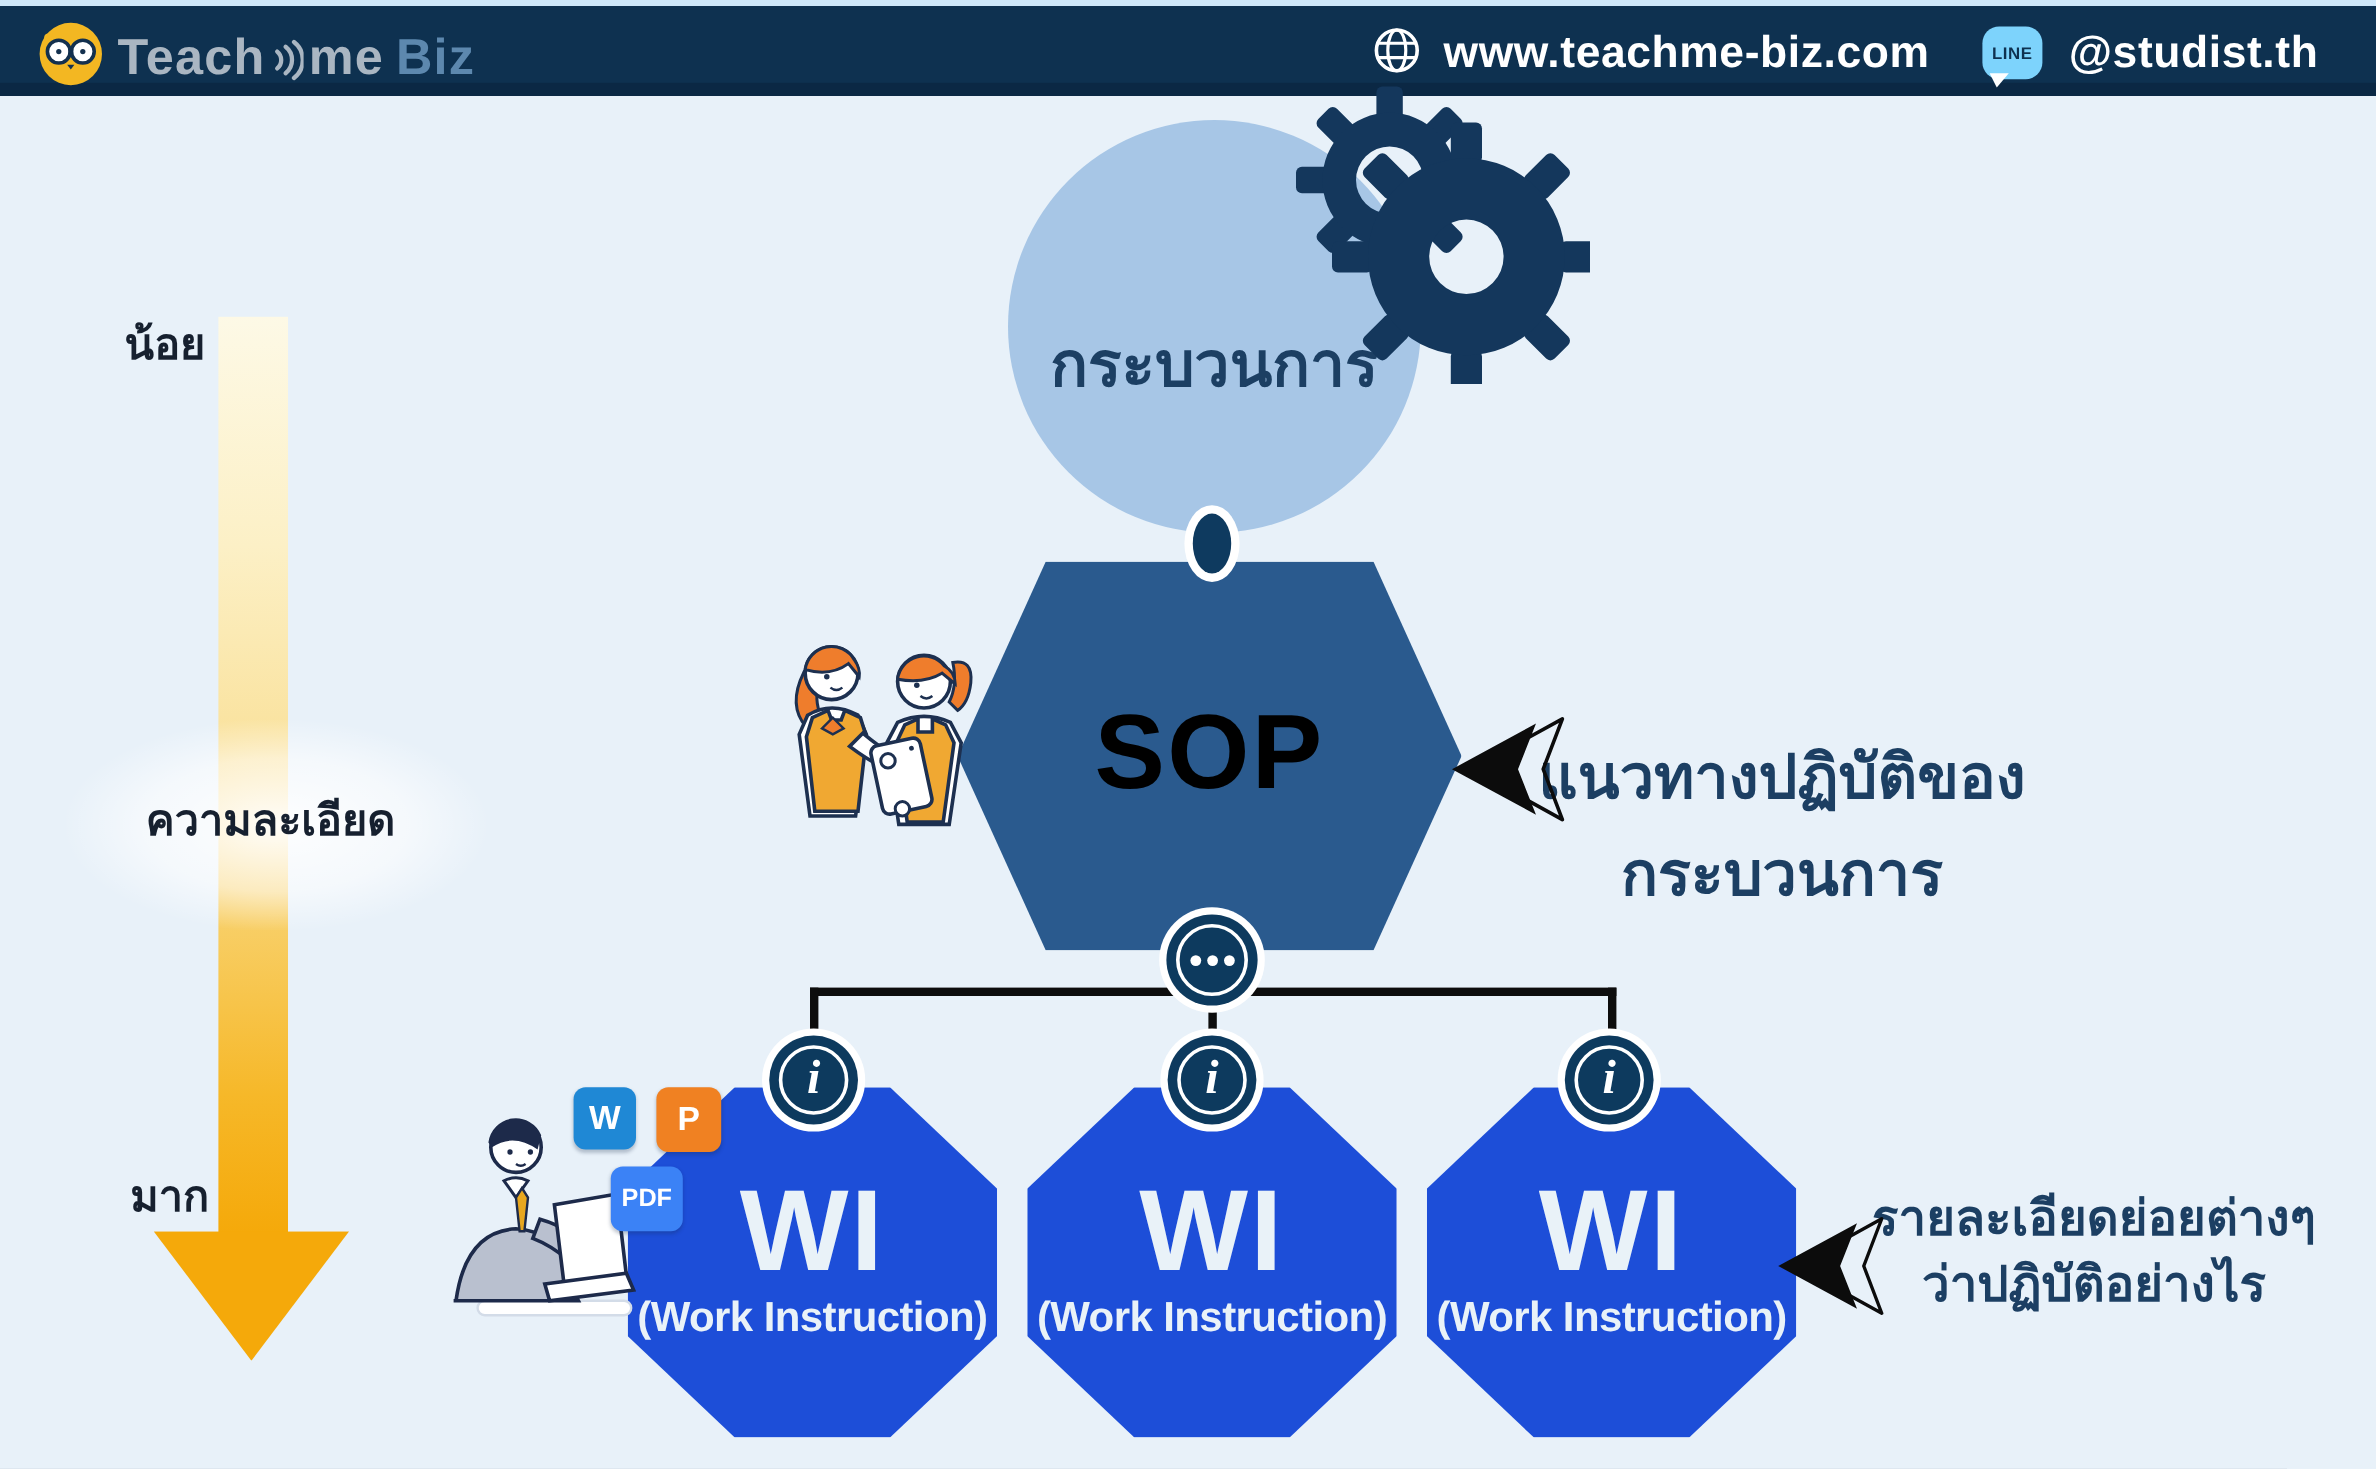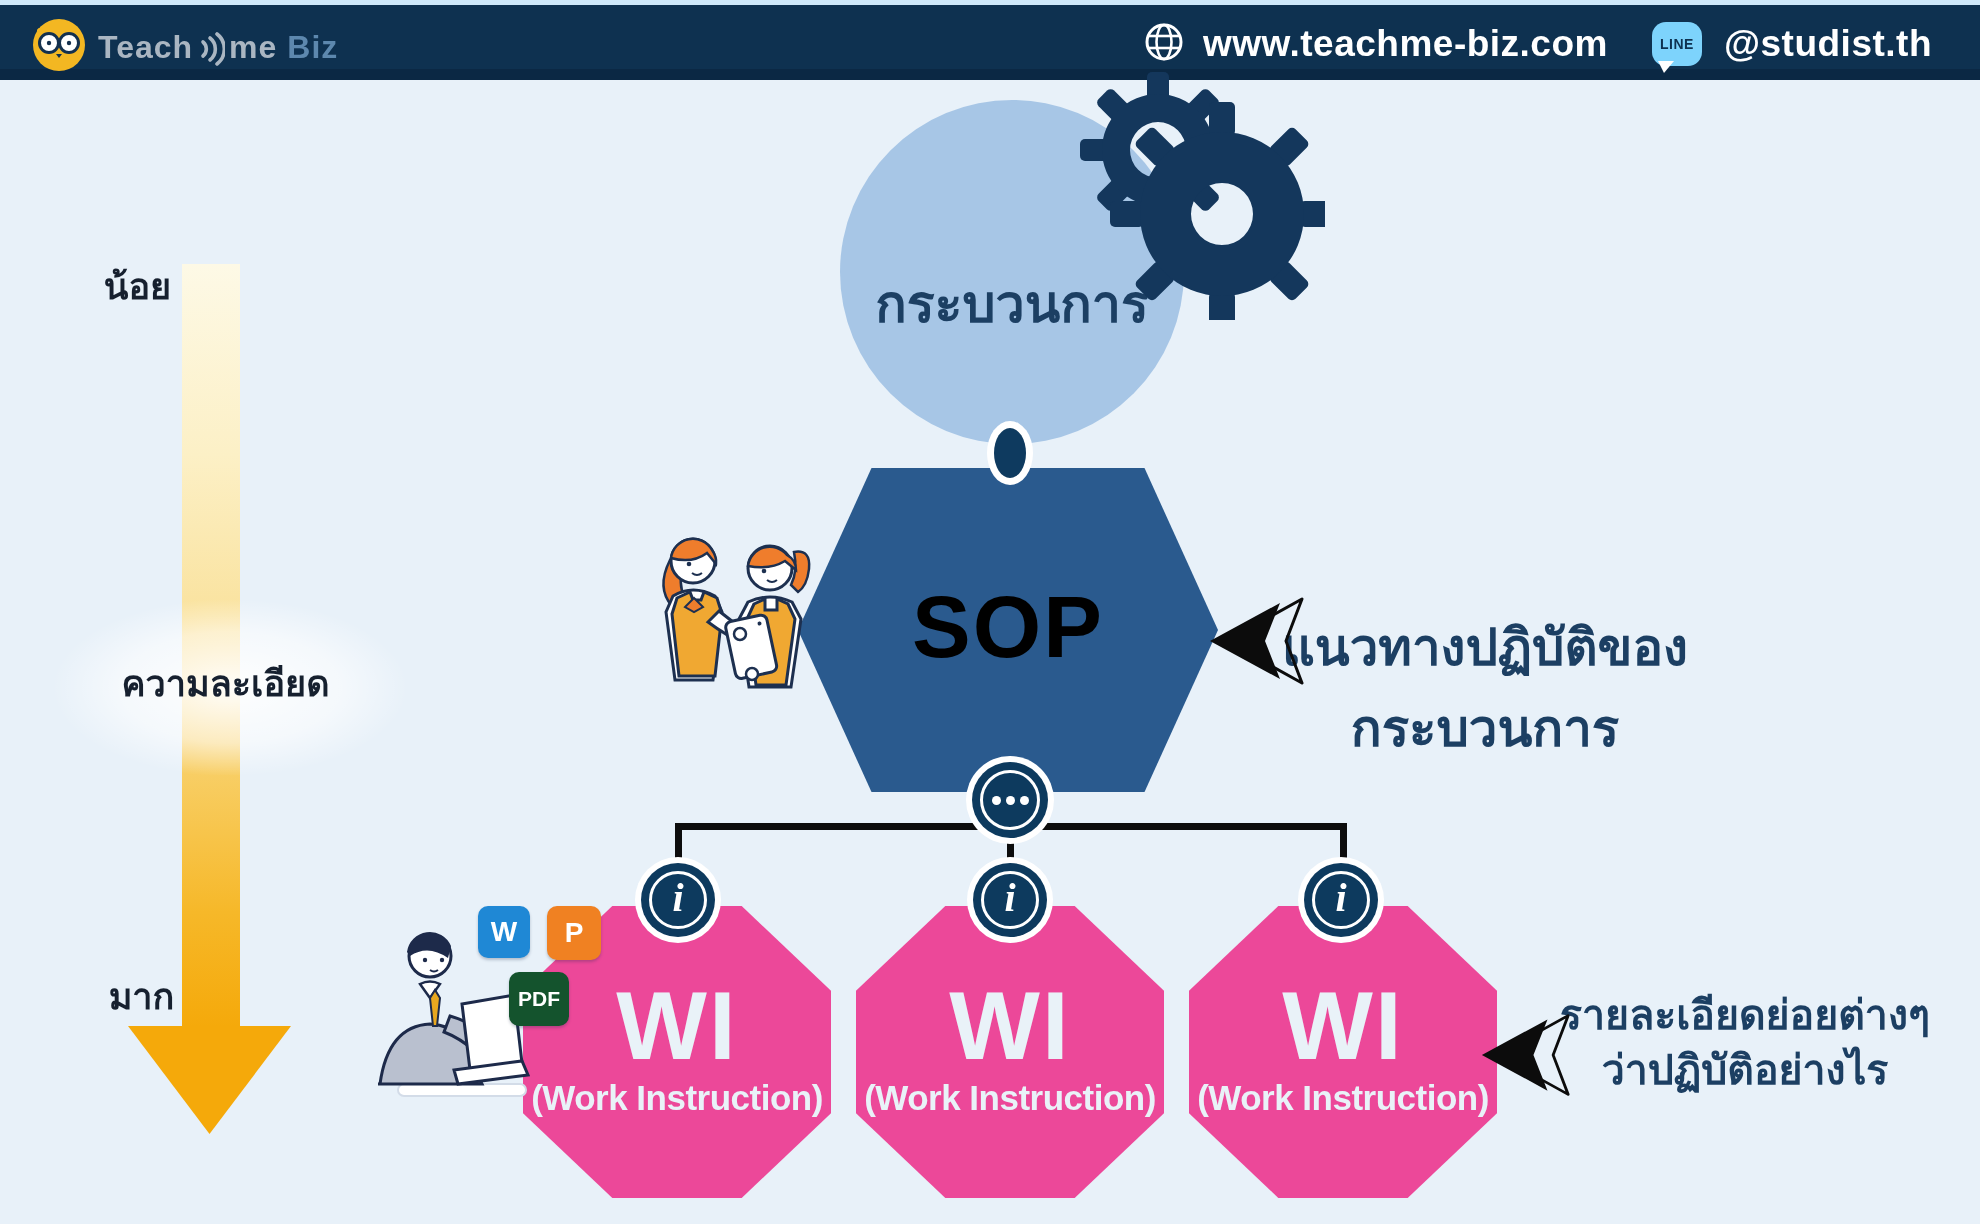--- a/index.html
+++ b/index.html
@@ -6,21 +6,21 @@
   .canvas{
     position:relative;width:1980px;height:1224px;overflow:hidden;
     background:#e8f1f9;
     font-family:"Liberation Sans","DejaVu Sans",sans-serif;
   }
   
   .top-strip{position:absolute;left:0;top:0;width:1980px;height:5px;background:#cfe8fa;}
   .header{position:absolute;left:0;top:5px;width:1980px;height:75px;background:#0e3150;}
   .header-shade{position:absolute;left:0;top:64px;width:1980px;height:11px;background:#0b2844;}
   .logo{position:absolute;left:30px;top:11px;display:flex;align-items:center;}
-  .brand{margin-left:10px;font-weight:bold;font-size:32px;letter-spacing:1px;display:flex;align-items:center;}
+  .brand{margin-left:10px;font-weight:bold;font-size:42px;letter-spacing:1px;display:flex;align-items:center;}
   .brand .t1,.brand .t2{color:#aab6c2;}
   .brand .t3{color:#5d88ae;margin-left:10px;}
   .brand svg{margin:4px 4px 0 6px;}
   .hdr-right{position:absolute;right:48px;top:0;height:78px;display:flex;align-items:center;gap:18px;}
   .hdr-url,.hdr-handle{color:#ffffff;font-weight:bold;font-size:37px;letter-spacing:0.5px;}
   .hdr-handle{margin-left:4px;}
   .line-badge{position:relative;width:50px;height:44px;background:#7dd3fc;border-radius:14px;
     display:flex;align-items:center;justify-content:center;margin-left:26px;}
   .line-badge::after{content:"";position:absolute;left:6px;bottom:-7px;width:0;height:0;
     border-left:6px solid transparent;border-right:10px solid transparent;border-top:12px solid #ffffff;}
@@ -63,41 +63,41 @@
   .ellipsis-badge .ring{position:absolute;left:14px;top:14px;right:14px;bottom:14px;border:3px solid #ffffff;border-radius:50%;
     display:flex;align-items:center;justify-content:center;gap:5px;}
   .ellipsis-badge .d{width:9px;height:9px;border-radius:50%;background:#ffffff;}
   
   .cline{position:absolute;background:#0d0d0d;z-index:1;}
   .h-line{left:675px;top:823px;width:672px;height:7px;}
   .v-left{left:675px;top:823px;width:7px;height:50px;}
   .v-center{left:1007px;top:840px;width:7px;height:40px;}
   .v-right{left:1340px;top:823px;width:7px;height:50px;}
   
-  .octagon{position:absolute;top:906px;width:308px;height:292px;background:#ec4899;z-index:2;
+  .octagon{position:absolute;top:906px;width:308px;height:292px;background:#1d4ed8;z-index:2;
     clip-path:polygon(29% 0%,71% 0%,100% 29%,100% 71%,71% 100%,29% 100%,0% 71%,0% 29%);
     display:flex;flex-direction:column;align-items:center;}
   .oct-1{left:523px;} .oct-2{left:856px;} .oct-3{left:1189px;}
   .wi-abbr{margin-top:72px;color:#e9f2f8;font-weight:bold;font-size:96px;line-height:96px;letter-spacing:2px;}
   .wi-full{margin-top:4px;color:#e9f2f8;font-weight:bold;font-size:35px;letter-spacing:-0.5px;white-space:nowrap;}
   
   .info-badge{position:absolute;top:857px;width:86px;height:86px;border-radius:50%;background:#ffffff;z-index:3;}
   .info-1{left:635px;} .info-2{left:967px;} .info-3{left:1298px;}
   .info-badge .inner{position:absolute;left:6px;top:6px;right:6px;bottom:6px;border-radius:50%;background:#0d3a5e;}
   .info-badge .ring{position:absolute;left:14px;top:14px;right:14px;bottom:14px;border:3px solid #ffffff;border-radius:50%;
     display:flex;align-items:center;justify-content:center;}
   .info-badge .glyph{font-family:"Liberation Serif","DejaVu Serif",serif;font-style:italic;font-weight:bold;
     font-size:40px;color:#ffffff;line-height:1;margin-top:-4px;}
   
   .man{position:absolute;left:350px;top:912px;z-index:4;}
   .file-icon{position:absolute;border-radius:10px;display:flex;align-items:center;justify-content:center;
     color:#ffffff;font-weight:bold;z-index:5;box-shadow:0 2px 3px rgba(20,40,70,0.25);}
   .icon-w{left:478px;top:906px;width:52px;height:52px;background:#1f88d5;font-size:28px;}
   .icon-p{left:547px;top:906px;width:54px;height:54px;background:#f08122;font-size:28px;}
-  .icon-pdf{left:509px;top:972px;width:60px;height:54px;background:#14532d;font-size:21px;}
+  .icon-pdf{left:509px;top:972px;width:60px;height:54px;background:#3b82f6;font-size:21px;}
 </style>
 </head>
 <body>
 
 <div class="canvas">
 
   <div class="top-strip"></div>
   <div class="header">
     <div class="header-shade"></div>
 

